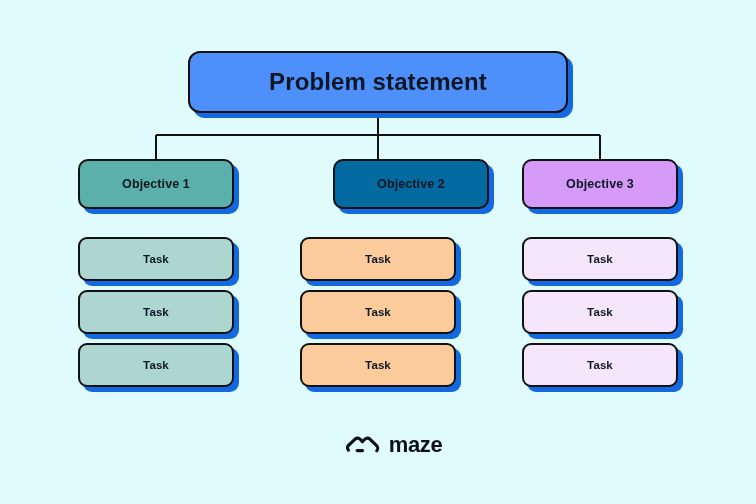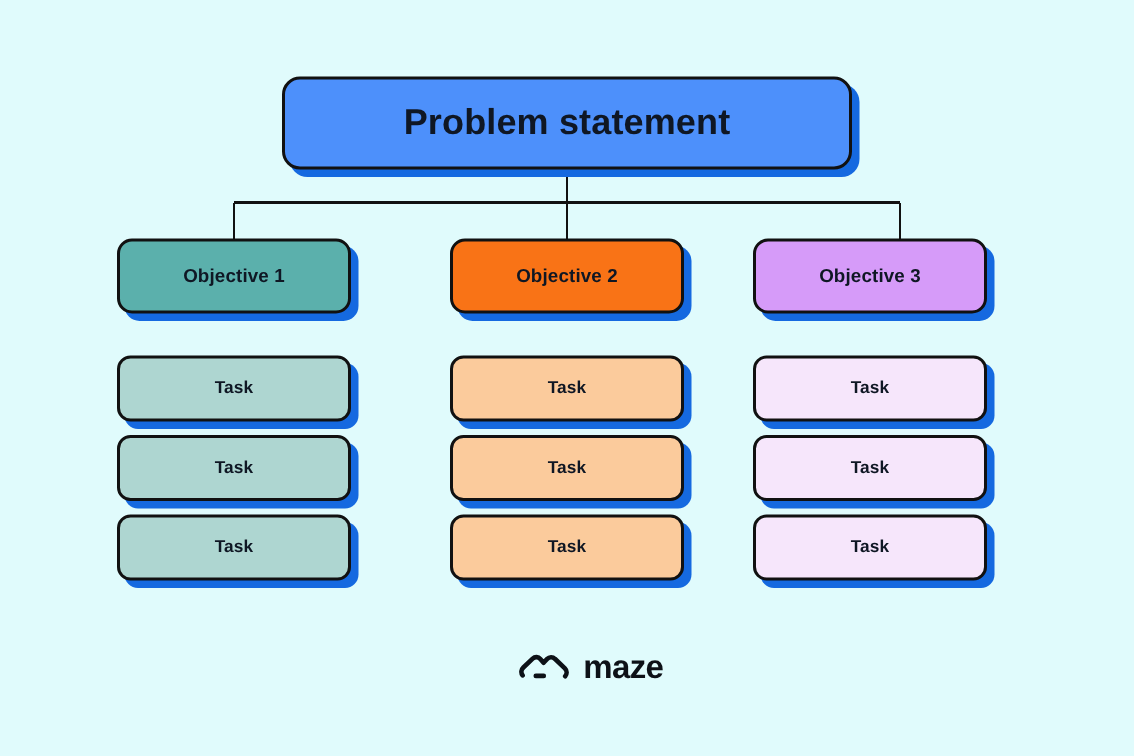--- a/index.html
+++ b/index.html
@@ -70,21 +70,21 @@
     width: 156px;
     height: 44px;
     font-size: 11.5px;
     font-weight: 700;
     border-radius: 9px;
     text-align: center;
   }
 
   .col-0 { left: 78px; }
   .col-1 { left: 300px; }
-  .col-2 { left: 502px; }
+  .col-2 { left: 522px; }
 
   .row-0 { top: 237px; }
   .row-1 { top: 290px; }
   .row-2 { top: 343px; }
 
   
   #footer-logo {
     position: absolute;
     left: 0;
     top: 425px;
@@ -135,21 +135,21 @@
   <div class="node node-task col-0 row-0" style="background: rgb(174, 214, 209);">
     <span>Task</span>
   </div>
   <div class="node node-task col-0 row-1" style="background: rgb(174, 214, 209);">
     <span>Task</span>
   </div>
   <div class="node node-task col-0 row-2" style="background: rgb(174, 214, 209);">
     <span>Task</span>
   </div>
 
-  <div class="node node-objective col-1" style="background: #f97316;">
+  <div class="node node-objective col-1" style="background: #0369a1; margin-left: 33px;">
     <span>Objective 2</span>
   </div>
   <div class="node node-task col-1 row-0" style="background: rgb(251, 203, 156);">
     <span>Task</span>
   </div>
   <div class="node node-task col-1 row-1" style="background: rgb(251, 203, 156);">
     <span>Task</span>
   </div>
   <div class="node node-task col-1 row-2" style="background: rgb(251, 203, 156);">
     <span>Task</span>

